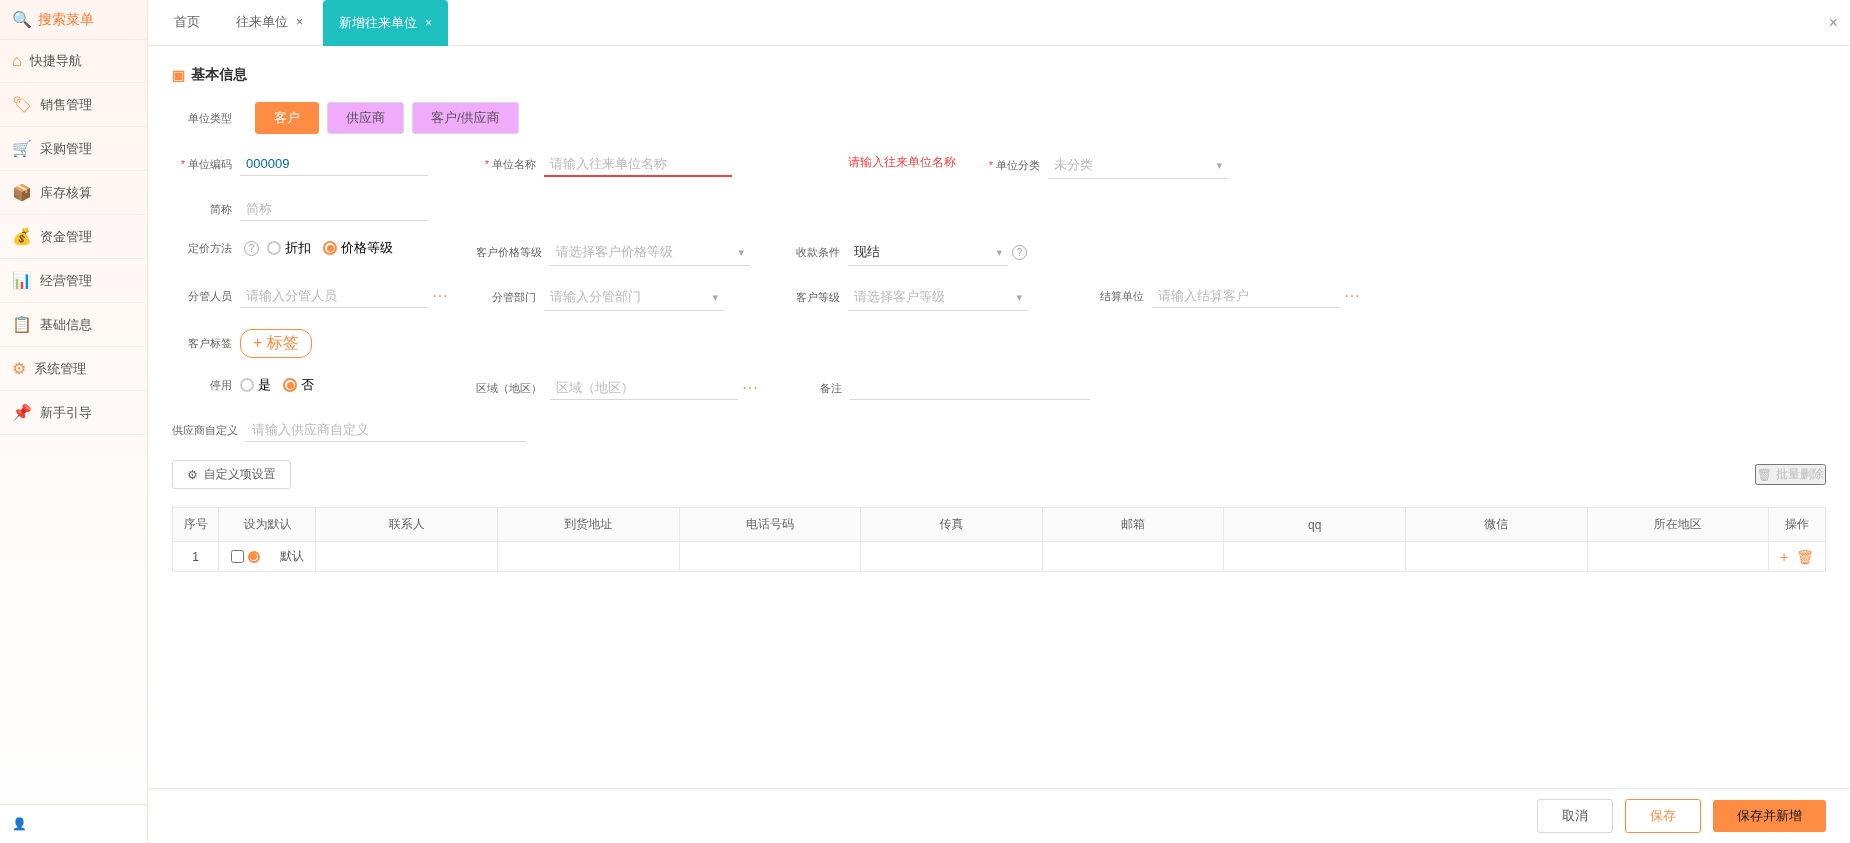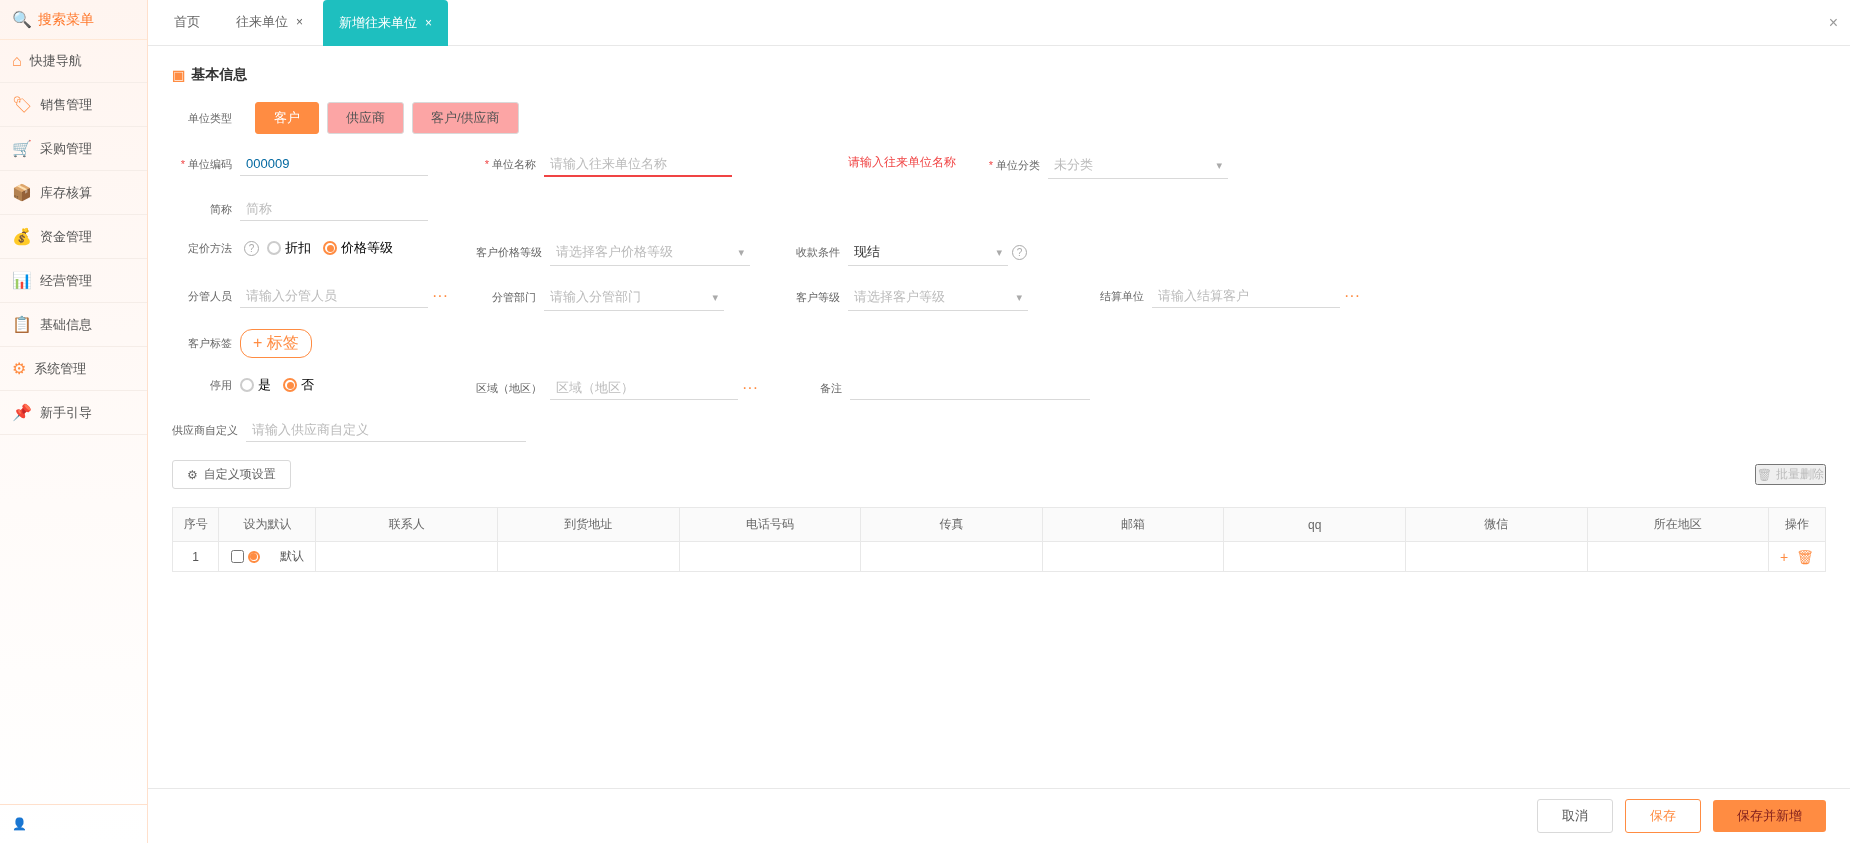--- a/index.html
+++ b/index.html
@@ -95,21 +95,21 @@
       padding: 4px 6px; font-size: 13px; color: #bbb;
       min-width: 160px; background: transparent; cursor: pointer;
       display: flex; align-items: center; justify-content: space-between;
     }
     .select-arrow { color: #aaa; font-size: 11px; }
 
     
     .unit-type-group { display: flex; gap: 8px; padding-left: 15px; }
     .unit-btn {
       padding: 6px 18px; border-radius: 3px; font-size: 13px;
-      cursor: pointer; border: 1px solid #d9d9d9; background: #fca5a5; color: #555;
+      cursor: pointer; border: 1px solid #d9d9d9; background: #f0abfc; color: #555;
     }
     .unit-btn.active { background: #ff8c42; color: #fff; border-color: #ff8c42; }
 
     
     .radio-group { display: flex; align-items: center; gap: 12px; }
     .radio-item { display: flex; align-items: center; cursor: pointer; gap: 4px; }
     .radio-circle {
       width: 14px; height: 14px; border-radius: 50%; border: 2px solid #ccc;
       display: flex; align-items: center; justify-content: center;
     }
@@ -136,21 +136,21 @@
     }
     .btn-cancel {
       padding: 7px 24px; border: 1px solid #d9d9d9; background: #fff;
       color: #555; border-radius: 3px; cursor: pointer; font-size: 13px;
     }
     .btn-save {
       padding: 7px 24px; border: 1px solid #ff8c42; background: #fff;
       color: #ff8c42; border-radius: 3px; cursor: pointer; font-size: 13px;
     }
     .btn-save-new {
-      padding: 7px 24px; background: #ff8c42; color: #7f1d1d;
+      padding: 7px 24px; background: #ff8c42; color: #0f172a;
       border: none; border-radius: 3px; cursor: pointer; font-size: 13px;
     }
 
     
     .form-table { width: 100%; border-collapse: collapse; font-size: 12px; margin-top: 8px; }
     .form-table th {
       background: #fafafa; border: 1px solid #e8e8e8;
       padding: 8px 10px; color: #666; font-weight: normal; text-align: center;
     }
     .form-table td {

